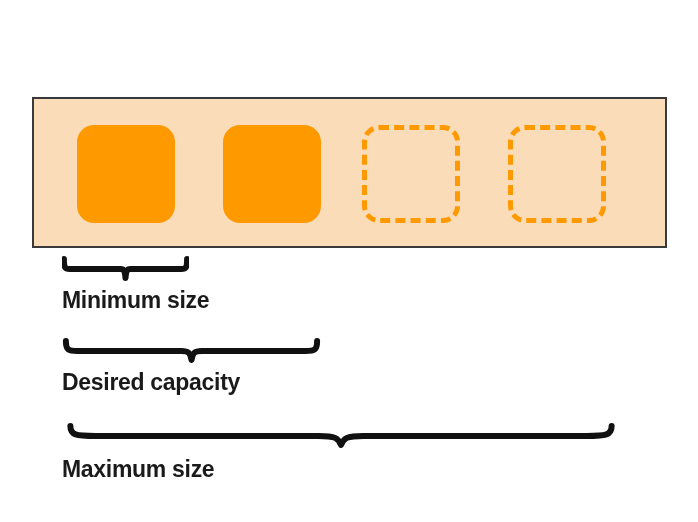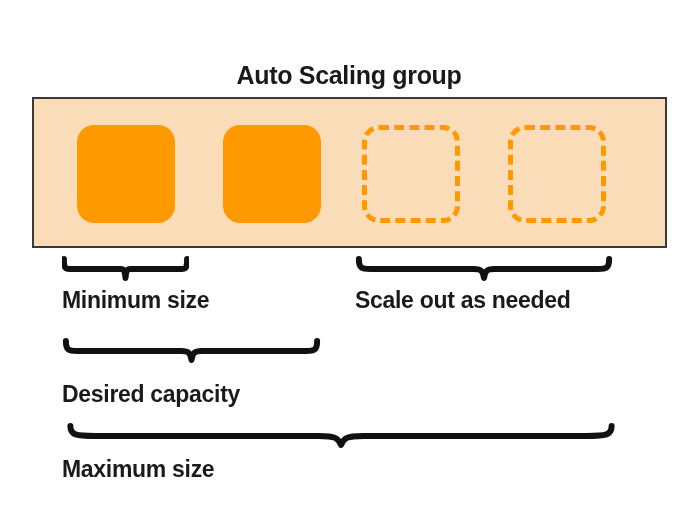--- a/index.html
+++ b/index.html
@@ -102,52 +102,45 @@
   
   .bg-min      { left: 62px;  top: 256px; width: 127px; }
   .bg-scaleout { left: 355px; top: 256px; width: 258px; }
   
   .bg-desired  { left: 62px;  top: 338px; width: 259px; }
   
   .bg-max      { left: 62px;  top: 423px; width: 558px; }
 
   .bg-min .brace-label,
   .bg-scaleout .brace-label { margin-top: 4px; }
-  .bg-desired .brace-label  { margin-top: 16px; }
+  .bg-desired .brace-label  { margin-top: 4px; }
   .bg-max .brace-label      { margin-top: 6px; }
 </style>
 </head>
 <body>
 
 <div id="diagram">
 
-  <div class="asg-title">Auto Scaling group</div>
 
   <div class="asg-container">
     <div class="instances-row">
       <div class="instance solid pos0"></div>
       <div class="instance solid pos1"></div>
       <div class="instance dashed pos2"></div>
       <div class="instance dashed pos3"></div>
     </div>
   </div>
 
   <div class="brace-group bg-min">
     <svg class="brace-svg" viewBox="0 0 200 26" preserveAspectRatio="none">
       <path d="M3,3 C3,12 5,13 12,13 L92,13 C98,13 99,15 100,22 C101,15 102,13 108,13 L188,13 C195,13 197,12 197,3" fill="none" stroke="#111111" stroke-width="6" stroke-linecap="round" stroke-linejoin="round" vector-effect="non-scaling-stroke"></path>
     </svg>
     <div class="brace-label">Minimum size</div>
   </div>
 
-  <div class="brace-group bg-scaleout">
-    <svg class="brace-svg" viewBox="0 0 200 26" preserveAspectRatio="none">
-      <path d="M3,3 C3,12 5,13 12,13 L92,13 C98,13 99,15 100,22 C101,15 102,13 108,13 L188,13 C195,13 197,12 197,3" fill="none" stroke="#111111" stroke-width="6" stroke-linecap="round" stroke-linejoin="round" vector-effect="non-scaling-stroke"></path>
-    </svg>
-    <div class="brace-label">Scale out as needed</div>
-  </div>
 
   <div class="brace-group bg-desired">
     <svg class="brace-svg" viewBox="0 0 200 26" preserveAspectRatio="none">
       <path d="M3,3 C3,12 5,13 12,13 L92,13 C98,13 99,15 100,22 C101,15 102,13 108,13 L188,13 C195,13 197,12 197,3" fill="none" stroke="#111111" stroke-width="6" stroke-linecap="round" stroke-linejoin="round" vector-effect="non-scaling-stroke"></path>
     </svg>
     <div class="brace-label">Desired capacity</div>
   </div>
 
   <div class="brace-group bg-max">
     <svg class="brace-svg" viewBox="0 0 200 26" preserveAspectRatio="none">

